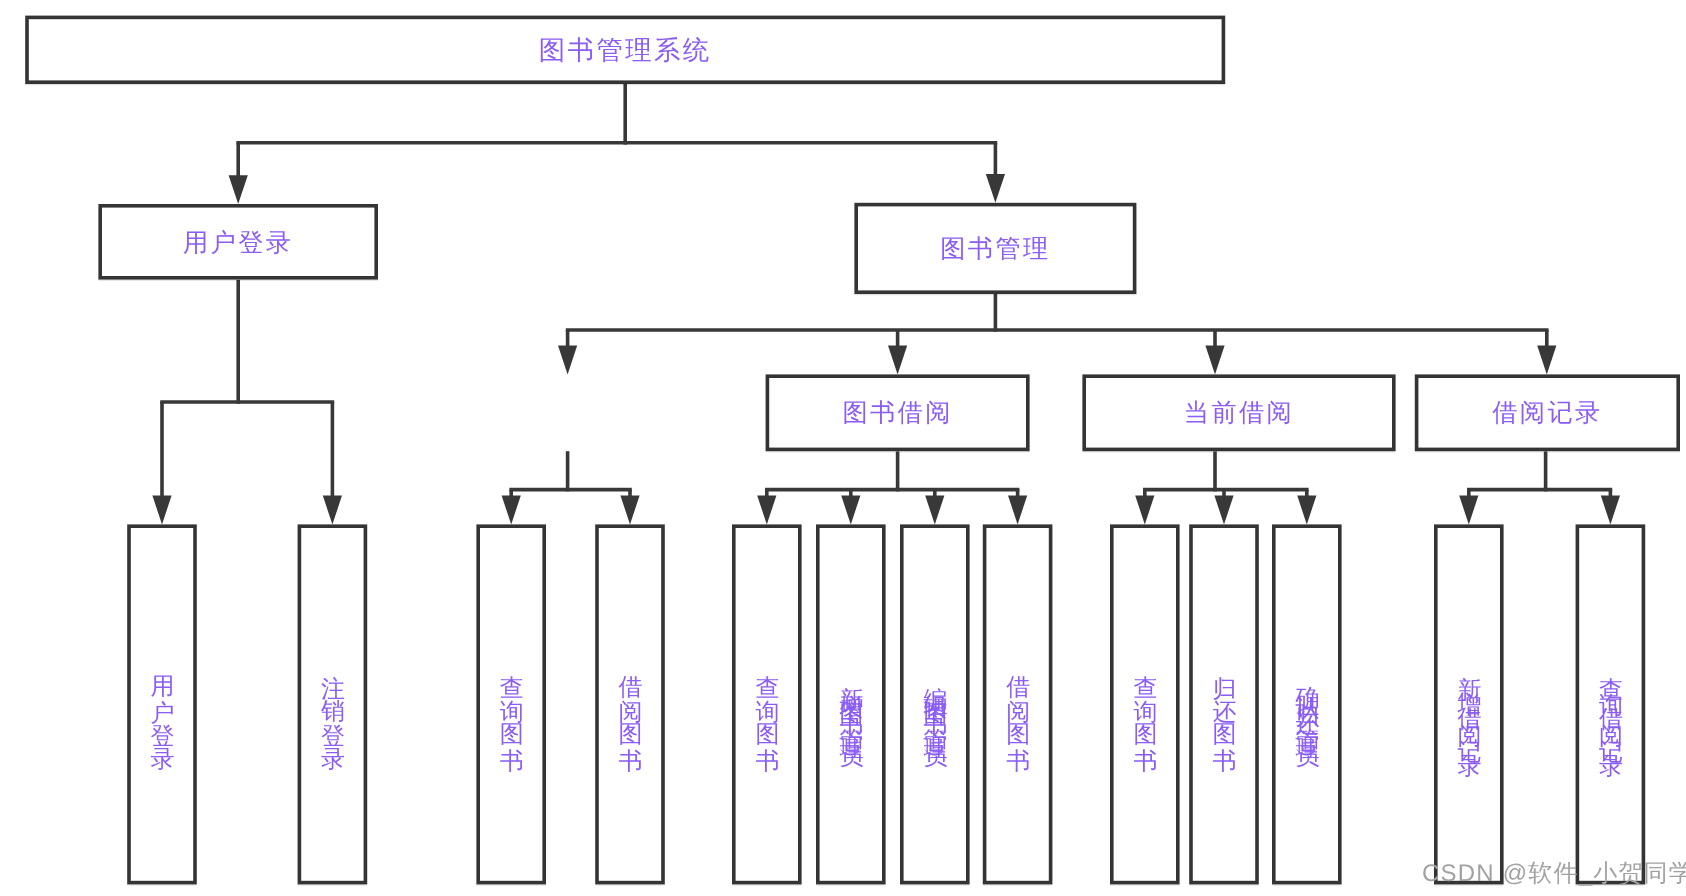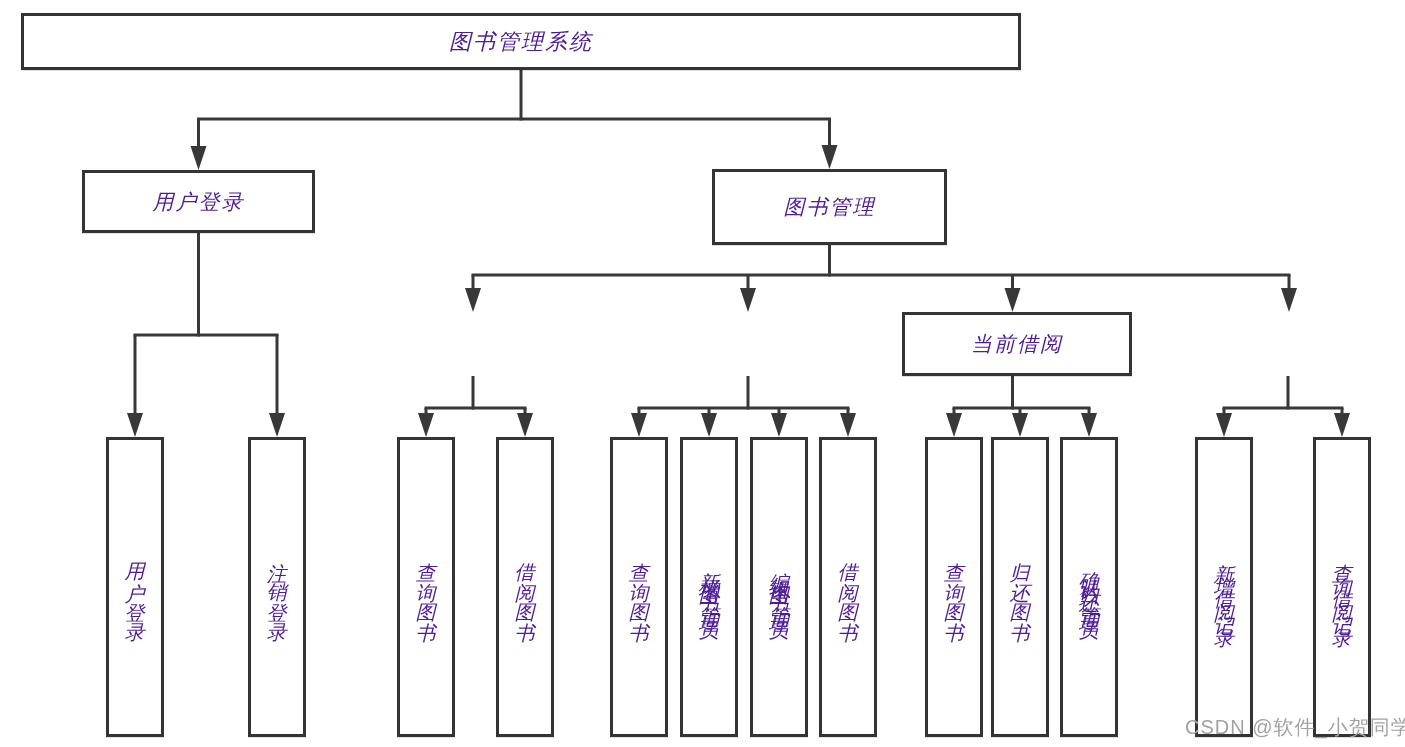--- a/index.html
+++ b/index.html
@@ -15,21 +15,21 @@
   .wires line{stroke:#383838;stroke-width:3;}
   .wires polygon{fill:#383838;stroke:none;}
   .box{
     position:absolute;
     background:#ffffff;
     border:3px solid #343434;
     box-sizing:border-box;
     display:flex;align-items:center;justify-content:center;
     box-shadow:0 1px 0 rgba(0,0,0,0.12);
   }
-  .box span{color:#4c1d95;white-space:nowrap;font-style:italic;}
+  .box span{color:#8b5cf6;white-space:nowrap;}
   .box.h span{font-size:21px;letter-spacing:2px;}
   .box.root span{font-size:22px;}
   .box.v span{
     writing-mode:vertical-rl;
     text-orientation:mixed;
     font-size:20px;
     line-height:1;
   }
   .sp4 span{letter-spacing:20px;}
   .sp6 span{letter-spacing:13px;}
@@ -129,22 +129,28 @@
     <span>图书管理系统</span>
   </div>
 
   <div class="box h" style="left:82px;top:170px;width:233px;height:63px">
     <span>用户登录</span>
   </div>
   <div class="box h" style="left:712px;top:169px;width:235px;height:76px">
     <span>图书管理</span>
   </div>
 
-  <div class="box h" style="left:902px;top:312px;width:230px;height:64px">
+  <div class="box h" style="left:638px;top:312px;width:220px;height:64px">
+    <span>图书借阅</span>
+  </div>
+  <div class="box h" style="left:902px;top:312px;width:261px;height:64px">
     <span>当前借阅</span>
+  </div>
+  <div class="box h" style="left:1179px;top:312px;width:221px;height:64px">
+    <span>借阅记录</span>
   </div>
 
   <div class="box v sp4" style="left:106px;top:437px;width:58px;height:300px">
     <span>用户登录</span>
   </div>
   <div class="box v sp4" style="left:248px;top:437px;width:58px;height:300px">
     <span>注销登录</span>
   </div>
 
   <div class="box v sp4" style="left:397px;top:437px;width:58px;height:300px">

